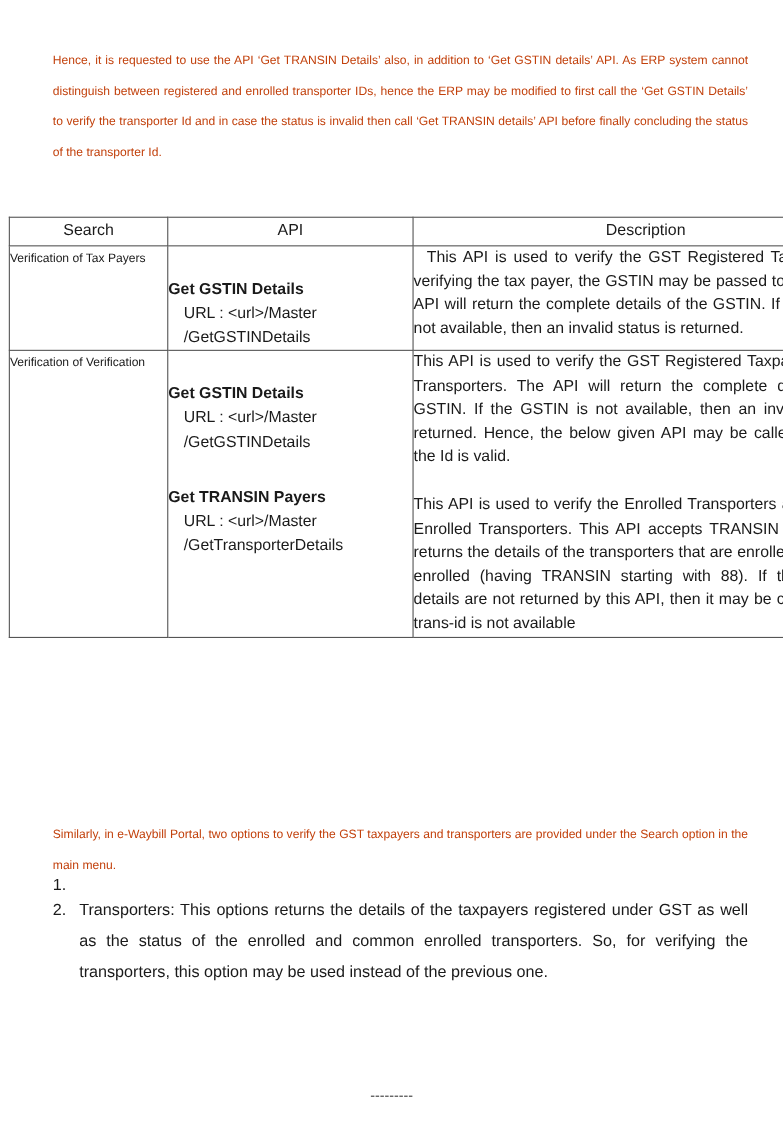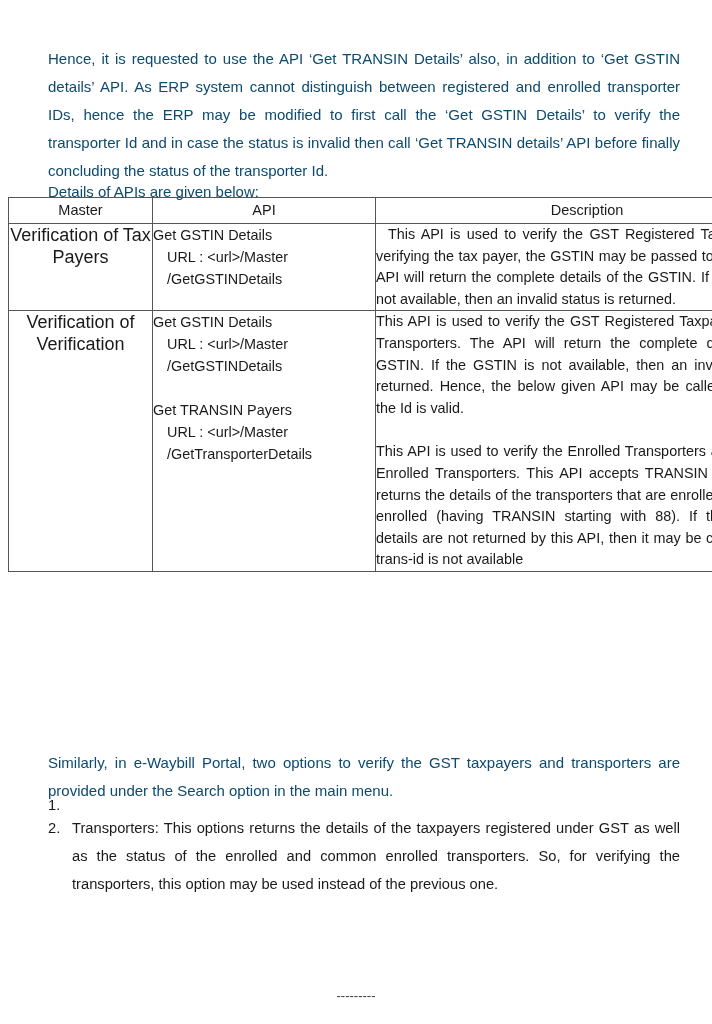--- a/index.html
+++ b/index.html
@@ -20,25 +20,25 @@
     width: 712px;
     height: 1024px;
     box-sizing: border-box;
     padding: 0;
     overflow: hidden;
   }
   .body-text {
     position: absolute;
     left: 48px;
     width: 632px;
-    font-size: 15px;
+    font-size: 11px;
     line-height: 28px;
     text-align: justify;
     text-justify: inter-word;
-    color: #0c4a6e;
+    color: #c2410c;
   }
   #intro-para { top: 30px; }
   #details-line {
     top: 163px;
     text-align: left;
   }
   #similarly-para { top: 734px; }
 
   
   .api-table-wrap {
@@ -67,38 +67,38 @@
   table.api-table th {
     text-align: center;
     font-weight: normal;
     font-size: 14.5px;
     line-height: 22px;
     padding: 1px 4px 2px 4px;
   }
   td.purpose-cell {
     padding: 2px 2px 2px 2px;
     line-height: 22px;
-    font-size: 18px;
-    text-align: center;
+    font-size: 11px;
   }
   td.api-cell {
     padding: 3px 4px 6px 6px;
     line-height: 22px;
     font-size: 14.4px;
   }
   td.desc-cell {
     padding: 3px 6px 6px 6px;
     line-height: 21.6px;
     font-size: 14.4px;
     text-align: justify;
     text-justify: inter-word;
   }
   .api-title {
-    font-weight: normal;
+    font-weight: bold;
     display: block;
+    margin-top: 28px;
   }
   .api-url {
     display: block;
     padding-left: 14px;
   }
   .api-block + .api-block { margin-top: 22px; }
   .desc-para + .desc-para { margin-top: 22px; }
   .desc-para { margin: 0; }
 
   
@@ -143,32 +143,31 @@
     font-family: "Liberation Sans", sans-serif;
   }
 </style>
 </head>
 <body>
 
 <div class="page">
 
   <p class="body-text" id="intro-para">Hence, it is requested to use the API ‘Get TRANSIN Details’ also, in addition to ‘Get GSTIN details’ API. As ERP system cannot distinguish between registered and enrolled transporter IDs, hence the ERP may be modified to first call the ‘Get GSTIN Details’ to verify the transporter Id and in case the status is invalid then call ‘Get TRANSIN details’ API before finally concluding the status of the transporter Id.</p>
 
-  <p class="body-text" id="details-line">Details of APIs are given below:</p>
 
   <div class="api-table-wrap">
     <table class="api-table">
       <colgroup>
         <col class="c-purpose">
         <col class="c-api">
         <col class="c-desc">
       </colgroup>
       <thead>
         <tr>
-          <th>Master</th>
+          <th>Search</th>
           <th>API</th>
           <th>Description</th>
         </tr>
       </thead>
       <tbody>
 
         <tr>
           <td class="purpose-cell">Verification of Tax Payers</td>
           <td class="api-cell">
             <div class="api-block">

